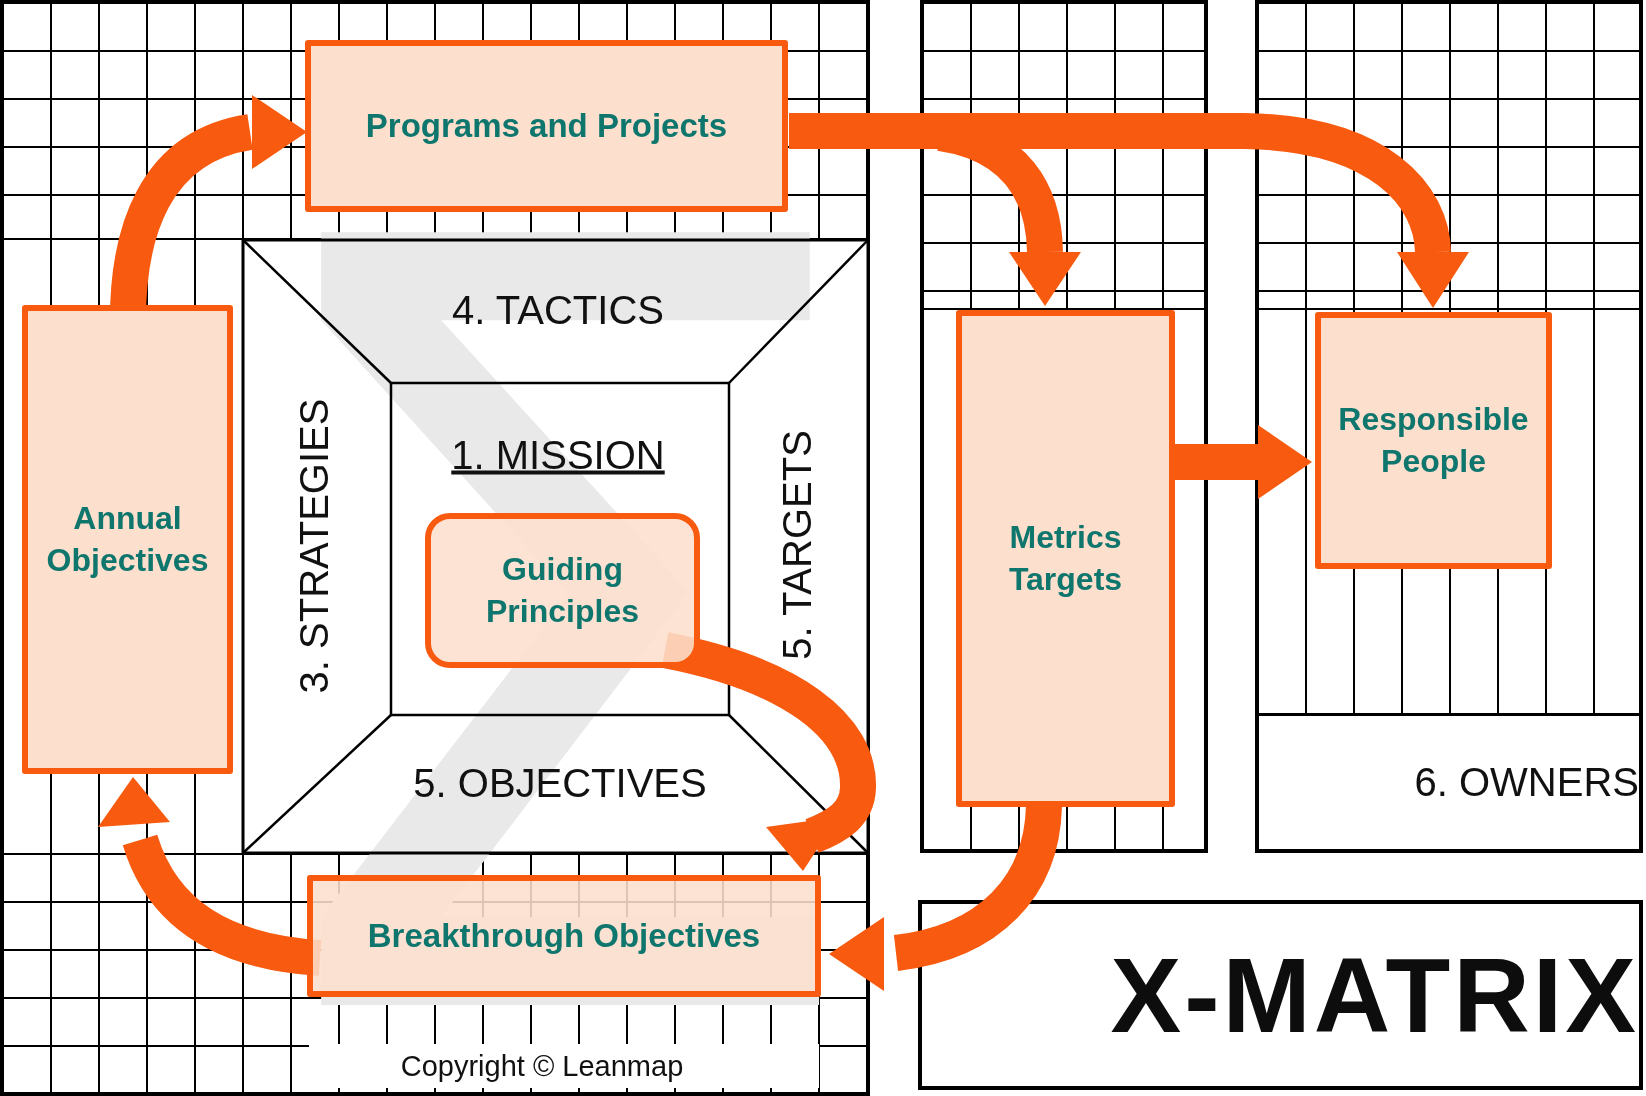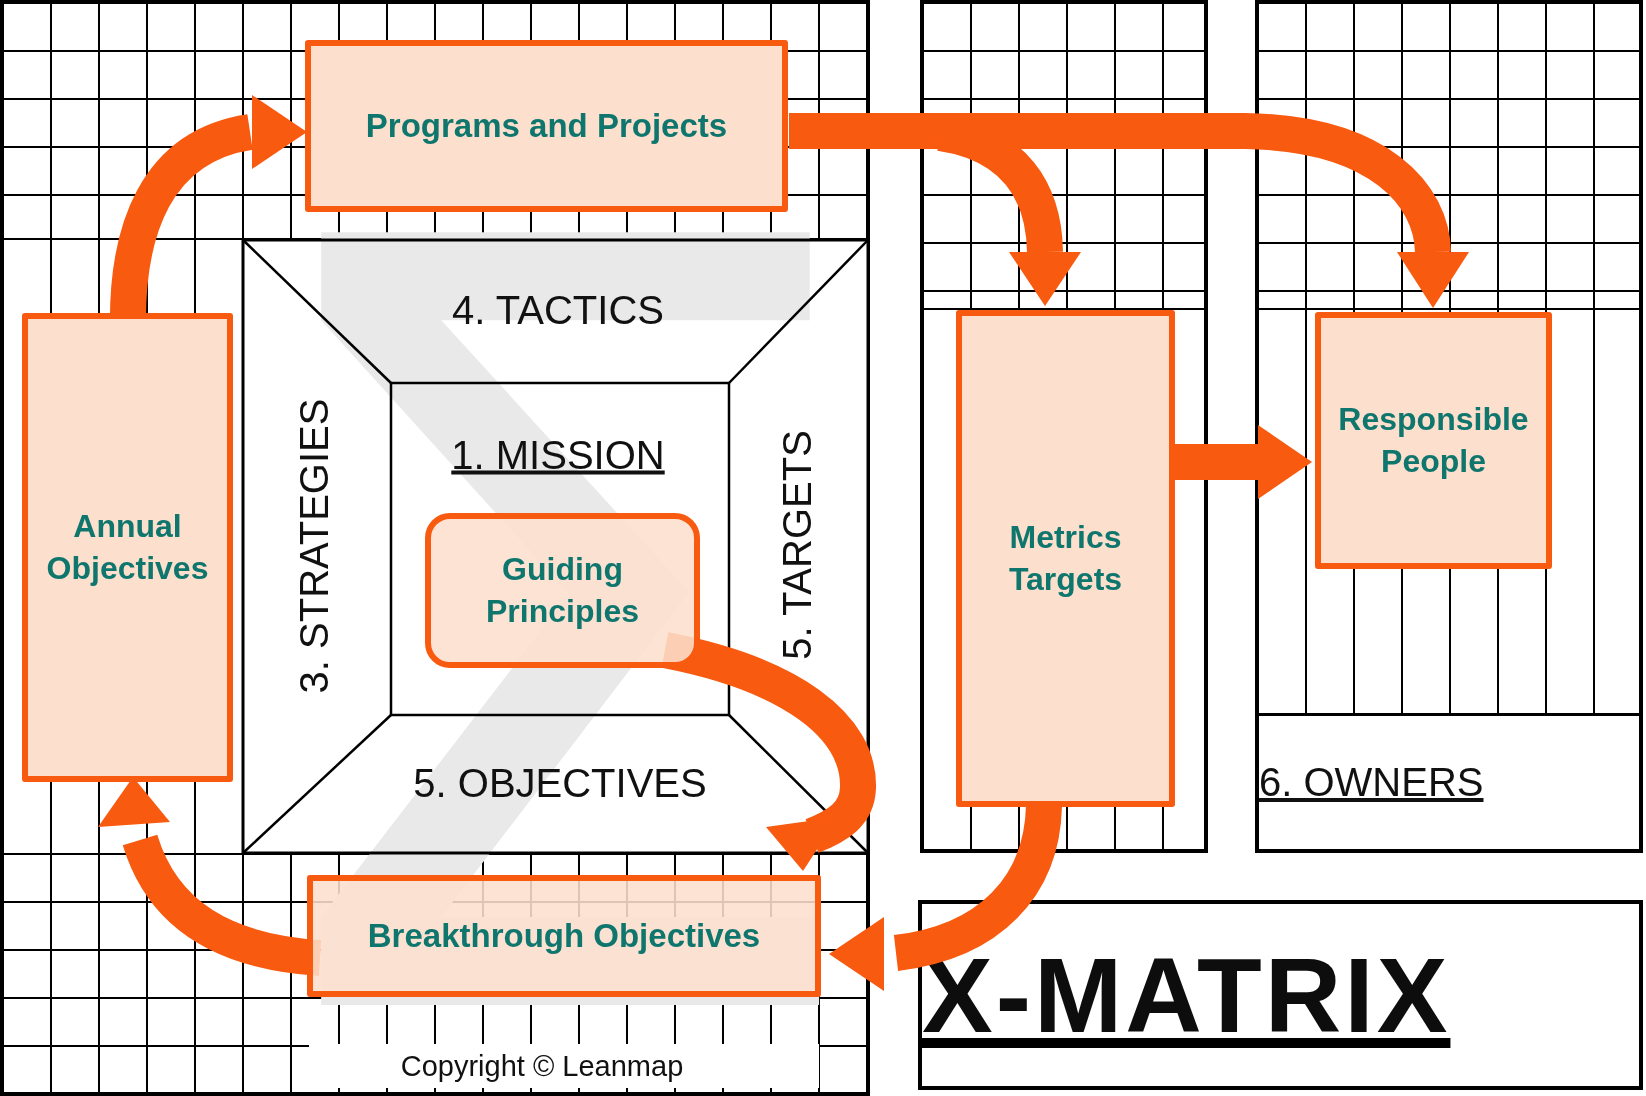--- a/index.html
+++ b/index.html
@@ -45,21 +45,21 @@
   .obox{
     position:absolute;z-index:4;box-sizing:border-box;
     border:6px solid var(--accent);border-radius:3px;background:var(--fill);
     display:flex;align-items:center;justify-content:center;text-align:center;
     color:#0f766e;font-weight:bold;white-space:pre-line;line-height:1.3;
   }
   .obox.translucent{background:rgba(252,223,205,0.88);}
   
   .panel{
     position:absolute;box-sizing:border-box;background:#ffffff;
-    display:flex;align-items:center;justify-content:flex-start;text-align:center;text-decoration:underline;
+    display:flex;align-items:center;justify-content:flex-end;text-align:center;
   }
   #owners-box{z-index:1;border-top:3px solid var(--line);font-size:40px;color:var(--dark);}
   #title-box{z-index:1;border:4px solid var(--line);}
   #title-text{
     font-weight:bold;font-size:106px;letter-spacing:3px;color:#0d0d0d;
     font-family:"Liberation Sans","DejaVu Sans",sans-serif;
   }
   #copyright-patch{z-index:1;background:#ffffff;}
   #copyright-text{
     position:absolute;z-index:3;transform:translate(-50%,-50%);
@@ -136,21 +136,21 @@
   <div class="lbl" style="left:558px;top:310px;">4. TACTICS</div>
   <div class="lbl" style="left:558px;top:455px;text-decoration:underline;">1. MISSION</div>
   <div class="lbl rot" style="left:314px;top:546px;">3. STRATEGIES</div>
   <div class="lbl rot" style="left:797px;top:545px;">5. TARGETS</div>
   <div class="lbl" style="left:560px;top:783px;">5. OBJECTIVES</div>
 
   <div class="obox" style="left:305px;top:40px;width:483px;height:172px;font-size:33px;">
     <span>Programs and Projects</span>
   </div>
 
-  <div class="obox" style="left:22px;top:313px;width:211px;height:469px;font-size:32px;">
+  <div class="obox" style="left:22px;top:305px;width:211px;height:469px;font-size:32px;">
     <span>Annual
 Objectives</span>
   </div>
 
   <div class="obox translucent" style="left:425px;top:513px;width:275px;height:155px;font-size:32px;border-radius:25px;">
     <span>Guiding
 Principles</span>
   </div>
 
   <div class="obox" style="left:936px;top:310px;width:219px;height:497px;font-size:32px;margin-left:20px;">

